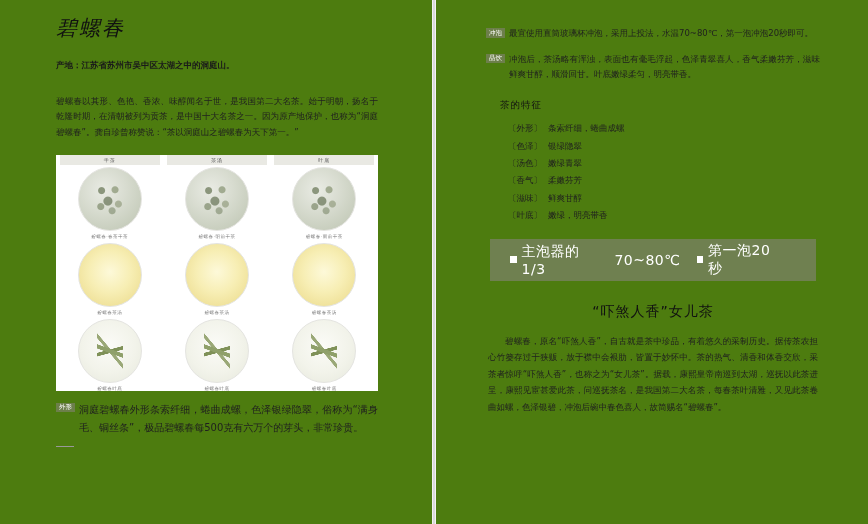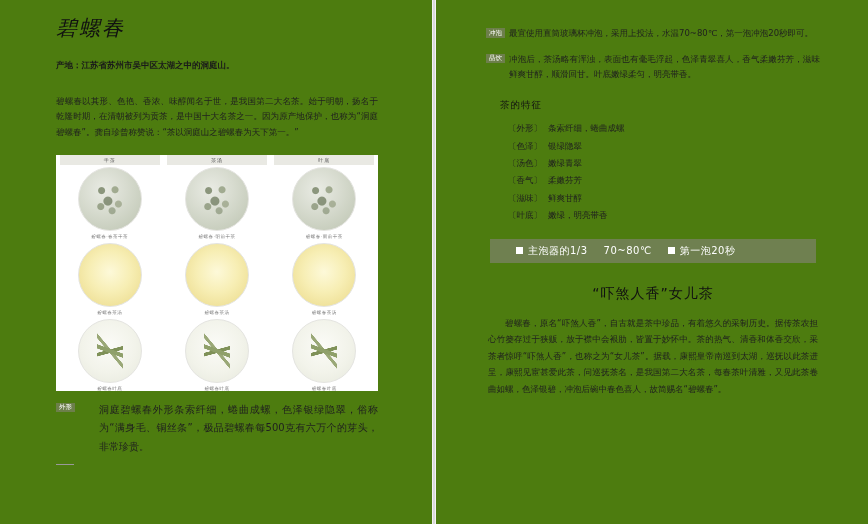--- a/index.html
+++ b/index.html
@@ -152,21 +152,20 @@
     font-size: 4.5px;
     color: #777;
     margin-top: 3px;
     letter-spacing: 0.5px;
   }
 
   .note-block {
     display: flex;
     align-items: flex-start;
     margin-top: 10px;
-    gap: 20px;
   }
   .note-badge {
     display: inline-block;
     background: #6d7f4b;
     color: #ffffff;
     font-size: 6.5px;
     padding: 1.5px 3px;
     line-height: 1;
     margin-right: 4px;
     position: relative;
@@ -221,26 +220,26 @@
     line-height: 2.05;
   }
   .feature-list li .ft-label {
     display: inline-block;
     min-width: 40px;
   }
   .callout {
     margin: 14px 4px 0 4px;
     background: #6f8050;
     color: #ffffff;
-    height: 24px;
+    height: 42px;
     display: flex;
     align-items: center;
-    padding: 0 26px;
+    padding: 0 20px;
     box-sizing: border-box;
-    font-size: 10px;
+    font-size: 14px;
     letter-spacing: 0.5px;
   }
   .callout .co-item {
     display: flex;
     align-items: center;
     margin-right: 16px;
   }
   .co-mark {
     display: inline-block;
     width: 7px;

